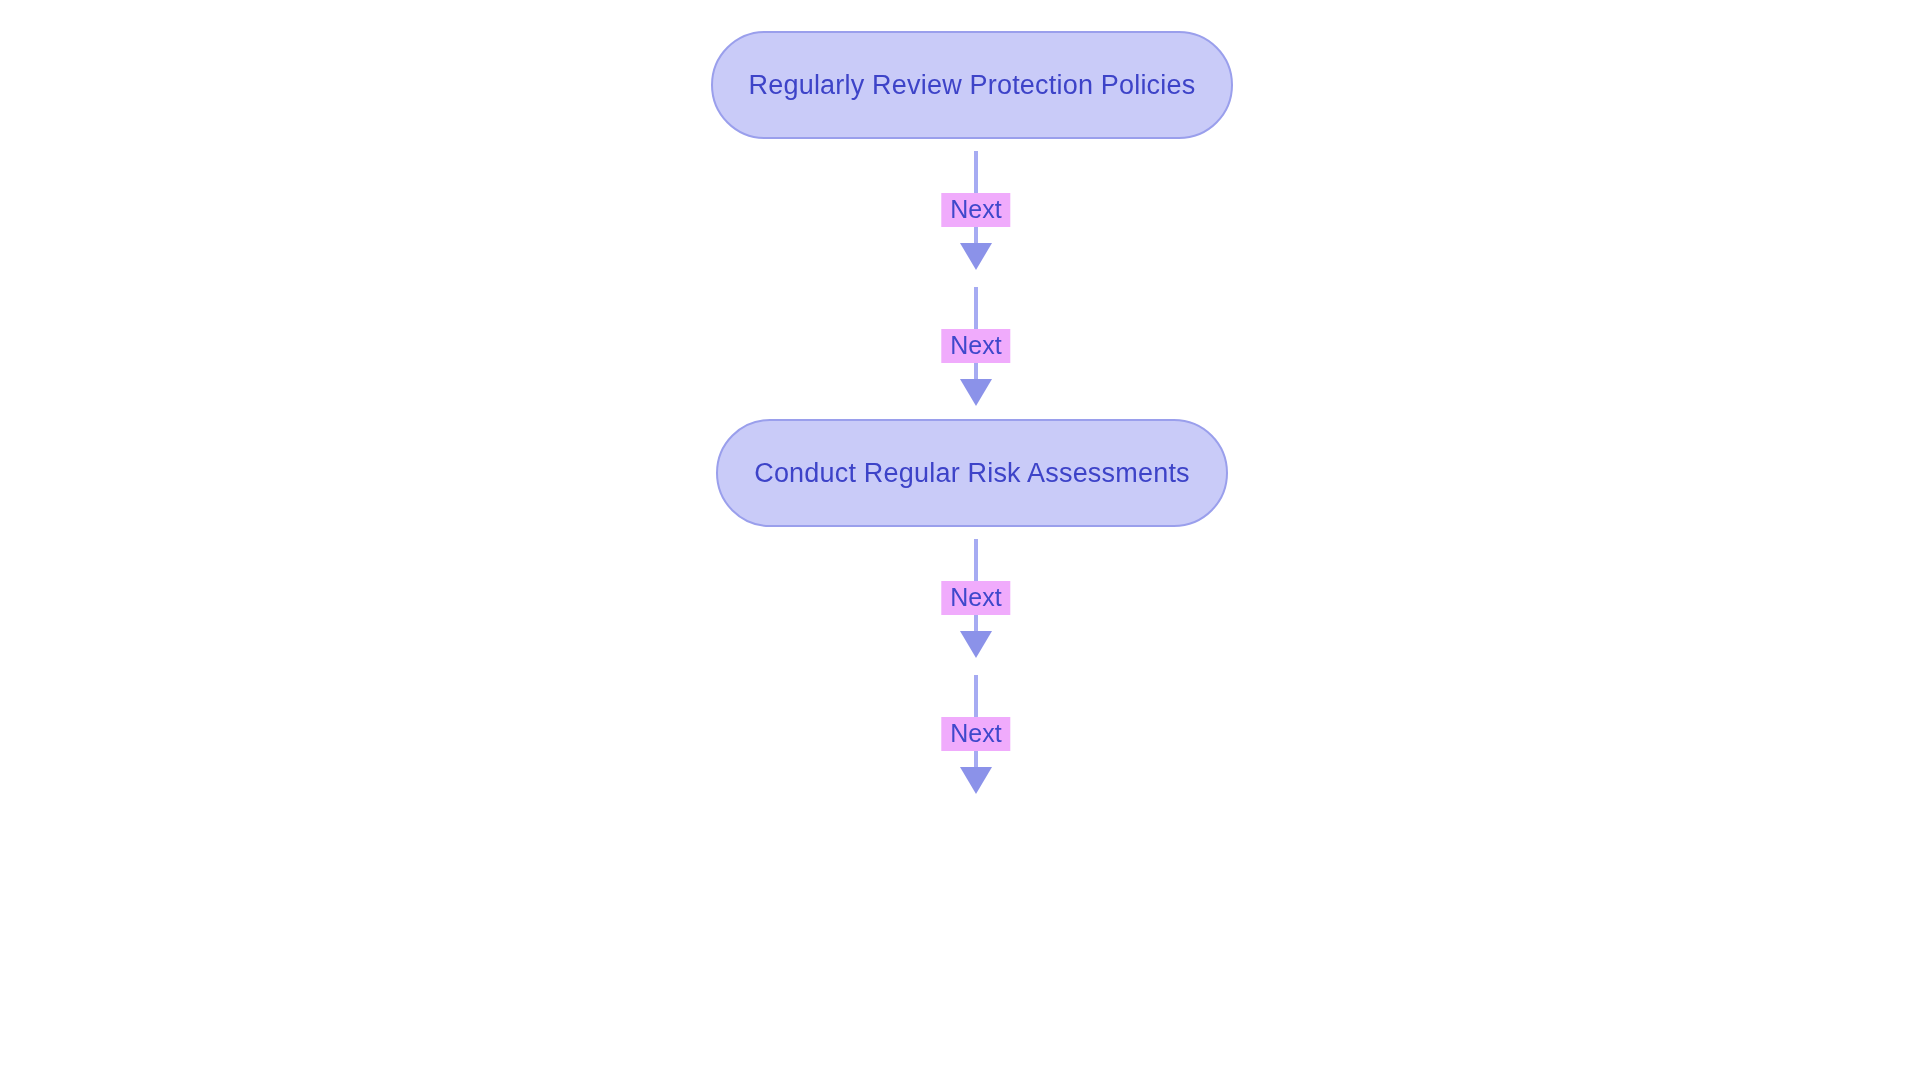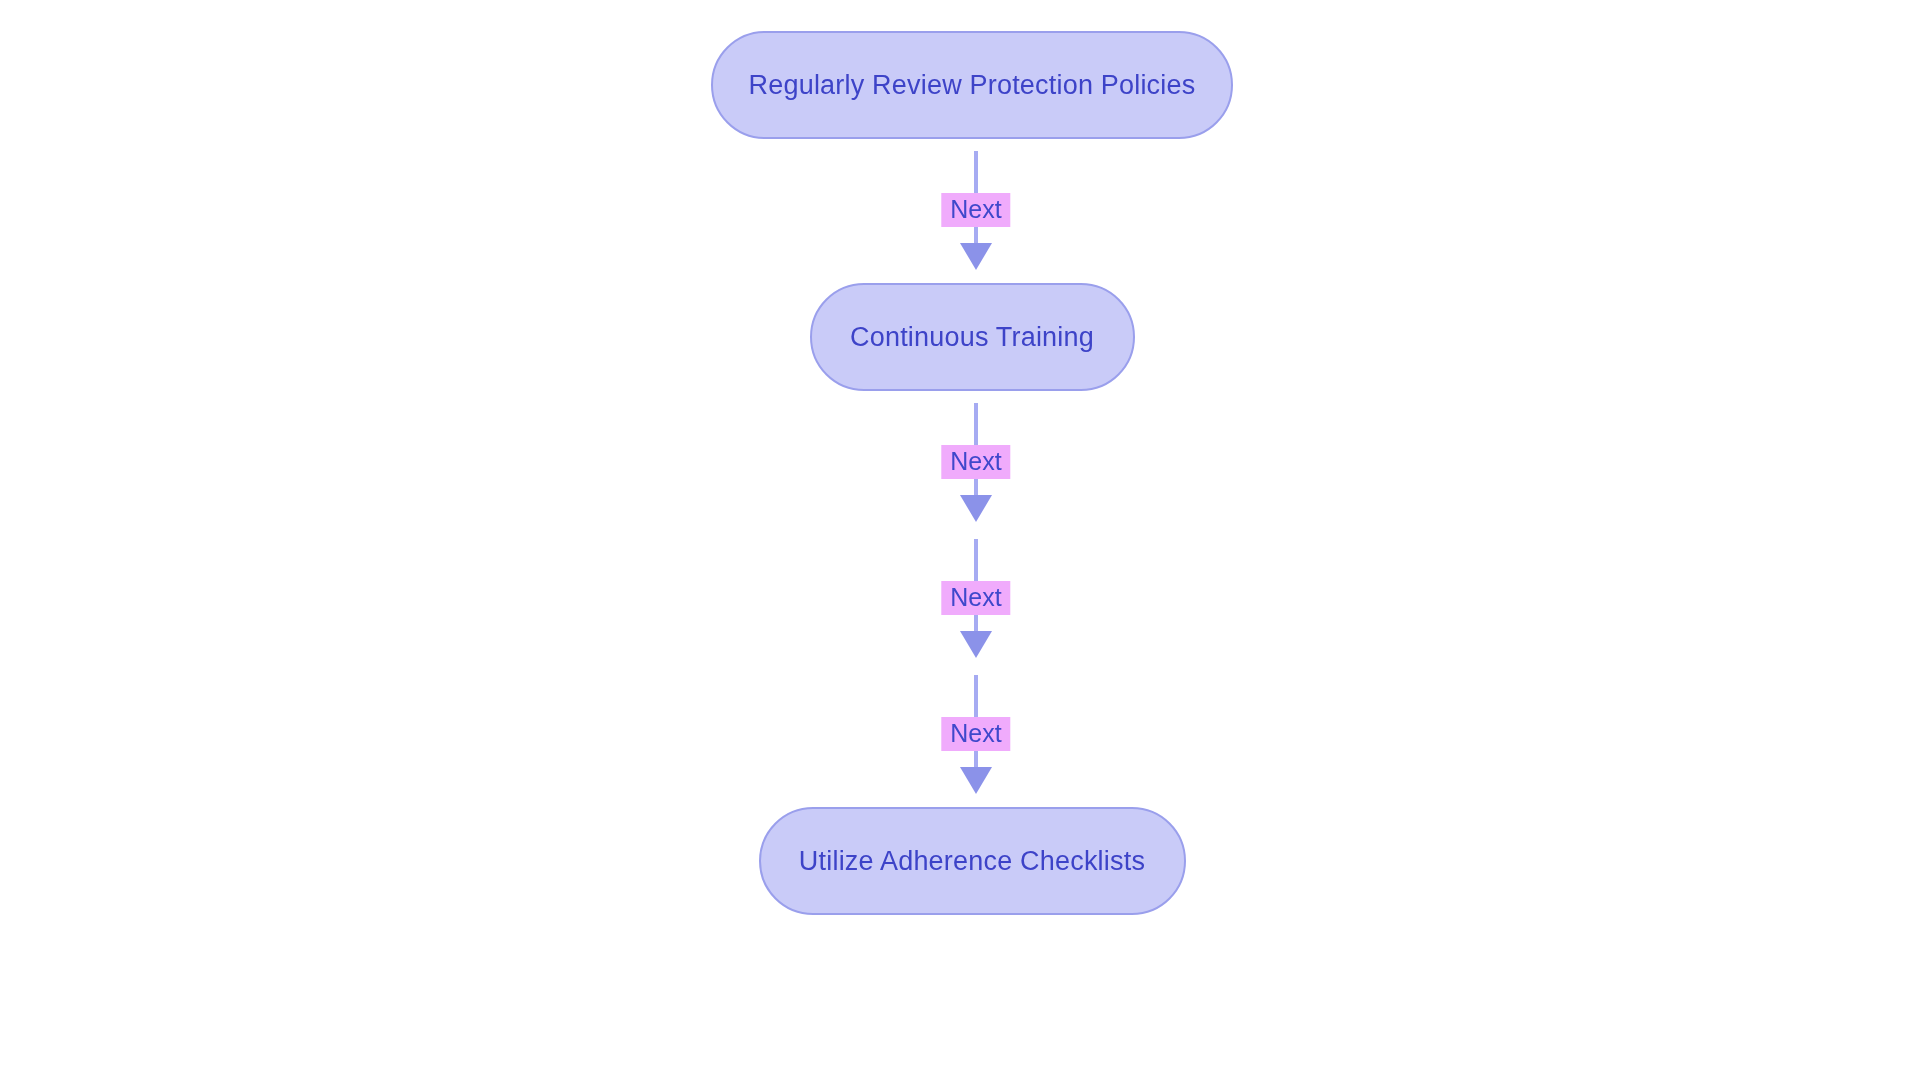--- a/index.html
+++ b/index.html
@@ -86,41 +86,38 @@
   <div class="node n1">
     <span>Regularly Review Protection Policies</span>
   </div>
 
   <div class="connector">
     <div class="line"></div>
     <div class="arrowhead"></div>
     <div class="next-label">Next</div>
   </div>
 
-  <div class="node n2">
-    <span>Continuous Training</span>
+
+  <div class="connector">
+    <div class="line"></div>
+    <div class="arrowhead"></div>
+    <div class="next-label">Next</div>
+  </div>
+
+  <div class="node n3">
+    <span>Conduct Regular Risk Assessments</span>
   </div>
 
   <div class="connector">
     <div class="line"></div>
     <div class="arrowhead"></div>
     <div class="next-label">Next</div>
   </div>
 
 
   <div class="connector">
     <div class="line"></div>
     <div class="arrowhead"></div>
     <div class="next-label">Next</div>
   </div>
 
 
-  <div class="connector">
-    <div class="line"></div>
-    <div class="arrowhead"></div>
-    <div class="next-label">Next</div>
-  </div>
-
-  <div class="node n5">
-    <span>Utilize Adherence Checklists</span>
-  </div>
-
 </div>
 
 </body></html>

